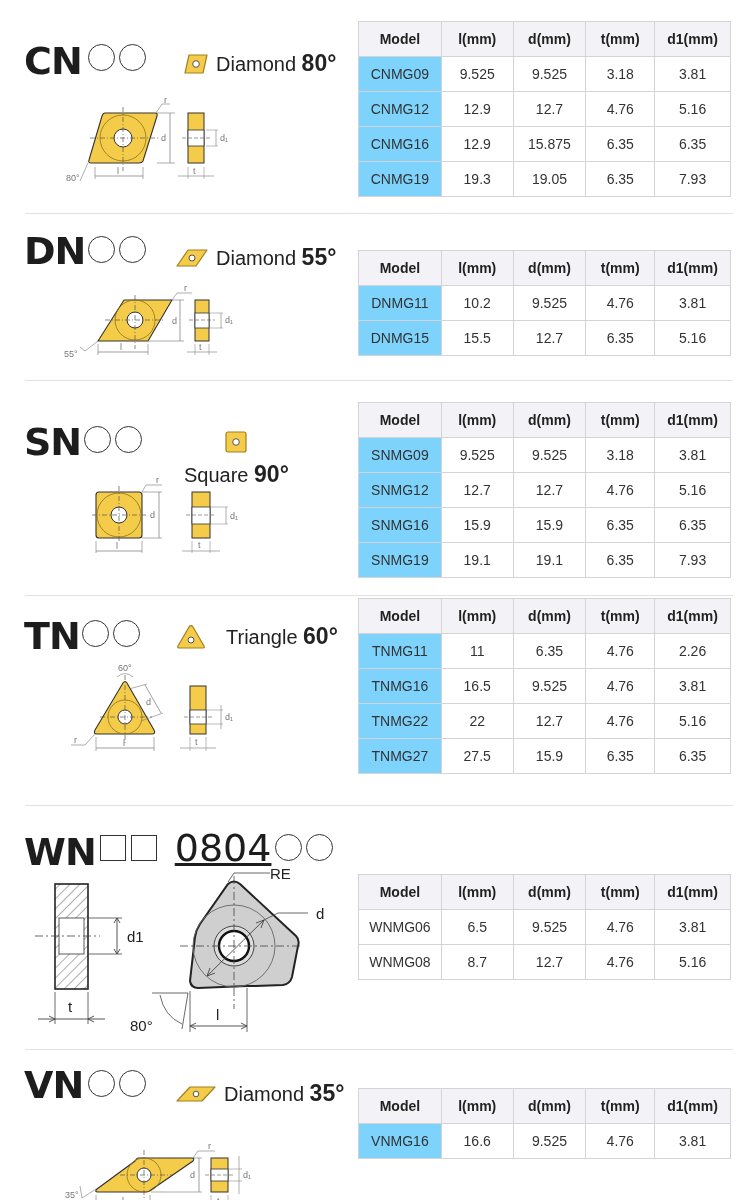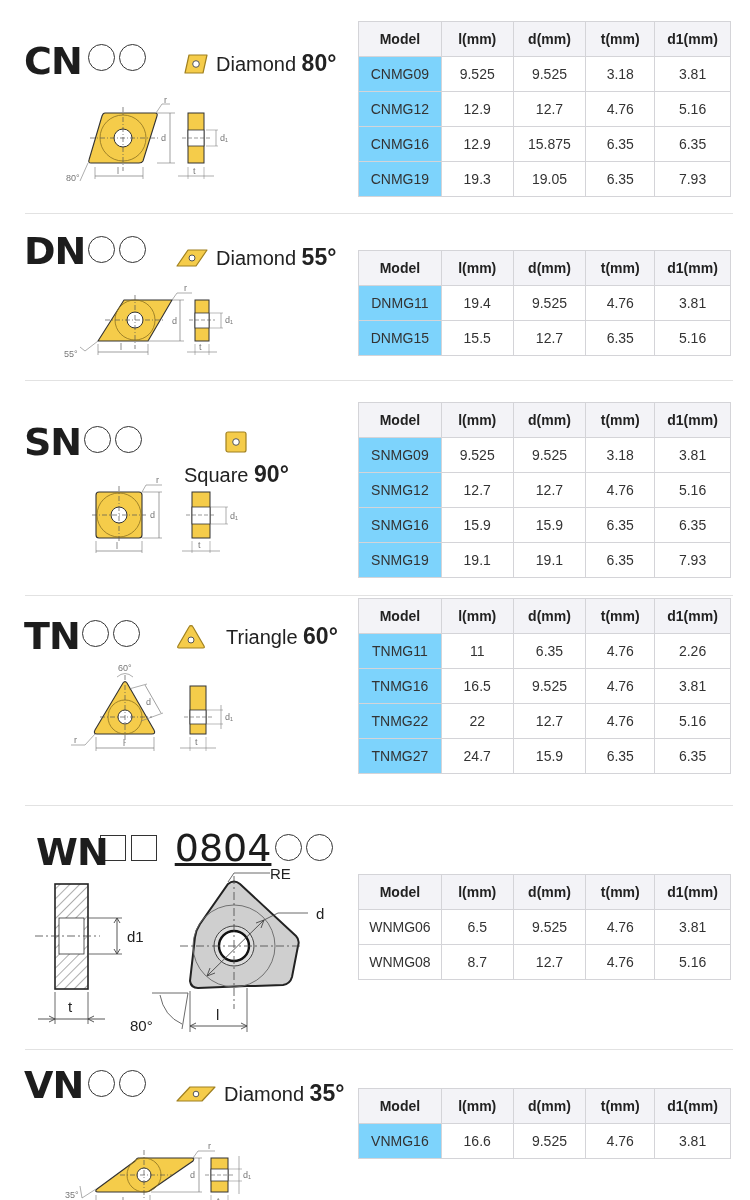--- a/index.html
+++ b/index.html
@@ -175,21 +175,21 @@
     <tbody>
         <tr>
       <th>Model</th>
           <th>l(mm)</th>
           <th>d(mm)</th>
           <th>t(mm)</th>
           <th>d1(mm)</th>
     </tr>
     <tr>
           <td>DNMG11</td>
-          <td>19.4</td>
+          <td>10.2</td>
           <td>9.525</td>
           <td>4.76</td>
           <td>3.81</td>
         </tr>
     <tr>
           <td>DNMG15</td>
           <td>15.5</td>
           <td>12.7</td>
           <td>6.35</td>
           <td>5.16</td>
@@ -364,33 +364,33 @@
         </tr>
     <tr>
           <td>TNMG22</td>
           <td>22</td>
           <td>12.7</td>
           <td>4.76</td>
           <td>5.16</td>
         </tr>
     <tr>
           <td>TNMG27</td>
-          <td>24.7</td>
+          <td>27.5</td>
           <td>15.9</td>
           <td>6.35</td>
           <td>6.35</td>
         </tr>
   </tbody>
     </table>
 </div>
 <div class="divider" style="top:805px;"></div>
 
 <div class="section" style="top:806px;height:242px;">
   <div style="position:absolute;left:24px;top:18px;display:flex;align-items:center;">
-    <span class="code" style="position:relative;left:12px;margin-top:9px;">WN</span>
+    <span class="code" style="position:relative;left:0;margin-top:9px;">WN</span>
     <span style="display:flex;gap:5px;margin-left:4px;">
         <span class="sq"></span>
         <span class="sq"></span>
       </span>
     <span class="wn-num" style="margin-left:18px;text-decoration:underline;">0804</span>
     <span style="display:flex;gap:4px;margin-left:4px;">
         <span class="circ"></span>
         <span class="circ"></span>
       </span>
   </div>

